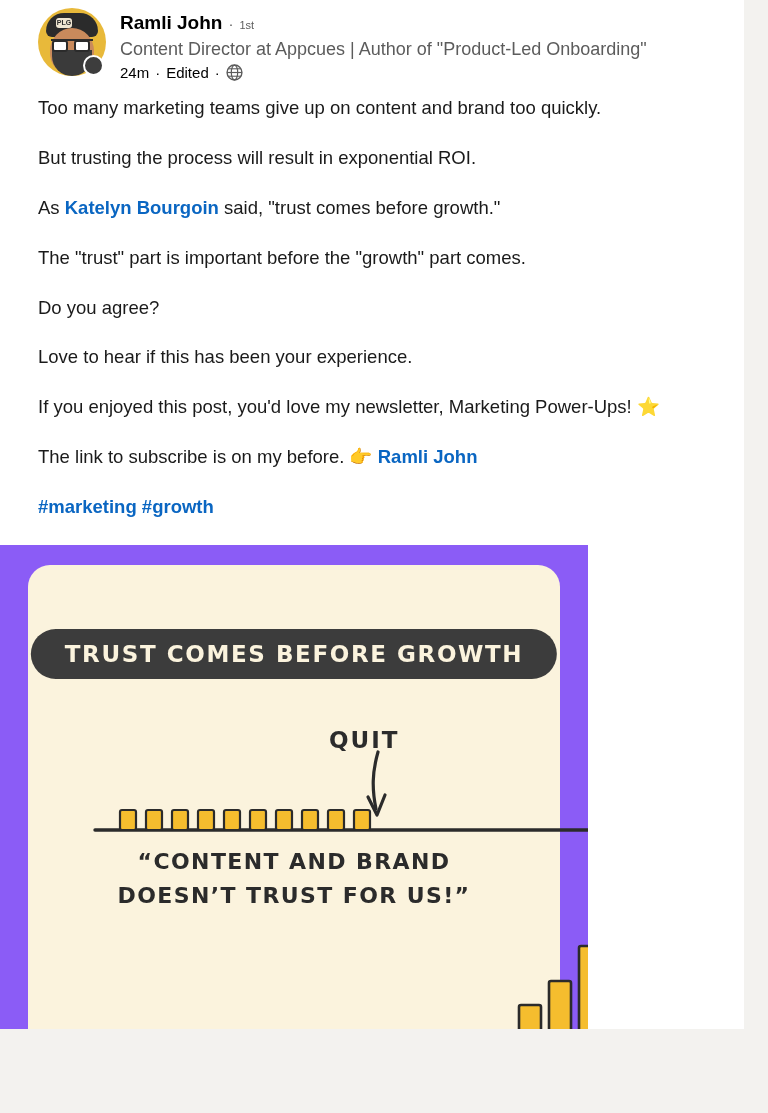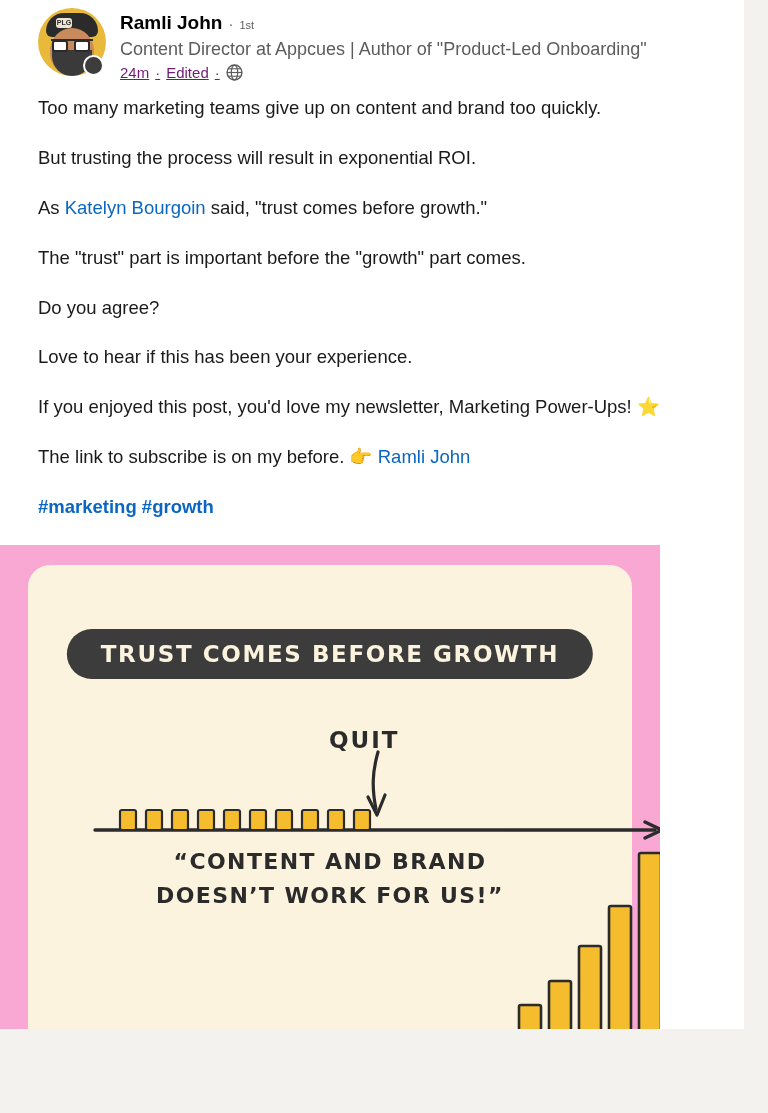--- a/index.html
+++ b/index.html
@@ -139,51 +139,50 @@
     margin-top: 3px;
     line-height: 1.25;
     white-space: nowrap;
   }
   .meta-line {
     display: flex;
     align-items: center;
     gap: 6px;
     margin-top: 4px;
     font-size: 15px;
-    color: #701a75;
-    text-decoration: underline;
+    color: #000000;
   }
   .globe-icon svg { display: block; }
   .post-body {
     padding: 14px 24px 14px 38px;
     font-size: 18.5px;
     line-height: 1.45;
     color: #1a1a1a;
   }
   .post-body p {
     margin: 0 0 23px 0;
   }
   .post-body p:last-child {
     margin-bottom: 10px;
   }
   a.link {
     color: #0a66c2;
     text-decoration: none;
-    font-weight: normal;
+    font-weight: bold;
   }
   a.hashtag {
     color: #0a66c2;
     text-decoration: none;
     font-weight: bold;
   }
   .post-image {
     position: relative;
-    width: 660px;
+    width: 588px;
     height: 484px;
-    background: #f9a8d4;
+    background: #8b5cf6;
     overflow: hidden;
   }
   .card-inner {
     position: absolute;
     left: 28px;
     top: 20px;
     right: 28px;
     bottom: -40px;
     background: #fbf3dd;
     border-radius: 22px;
@@ -331,17 +330,17 @@
         <rect x="519" y="460" width="22" height="40" rx="2" fill="#f5bd2e" stroke="#2b2b2b" stroke-width="2.6"></rect>
         <rect x="549" y="436" width="22" height="64" rx="2" fill="#f5bd2e" stroke="#2b2b2b" stroke-width="2.6"></rect>
         <rect x="579" y="401" width="22" height="99" rx="2" fill="#f5bd2e" stroke="#2b2b2b" stroke-width="2.6"></rect>
         <rect x="609" y="361" width="22" height="139" rx="2" fill="#f5bd2e" stroke="#2b2b2b" stroke-width="2.6"></rect>
         <rect x="639" y="308" width="22" height="192" rx="2" fill="#f5bd2e" stroke="#2b2b2b" stroke-width="2.6"></rect>
       </g>
     </svg>
 
     <div class="caption">
       <span>“CONTENT AND BRAND</span><br>
-      <span>DOESN’T WORK FOR US!”</span>
+      <span>DOESN’T TRUST FOR US!”</span>
     </div>
   </div>
 
 </div>
 
 </body></html>

